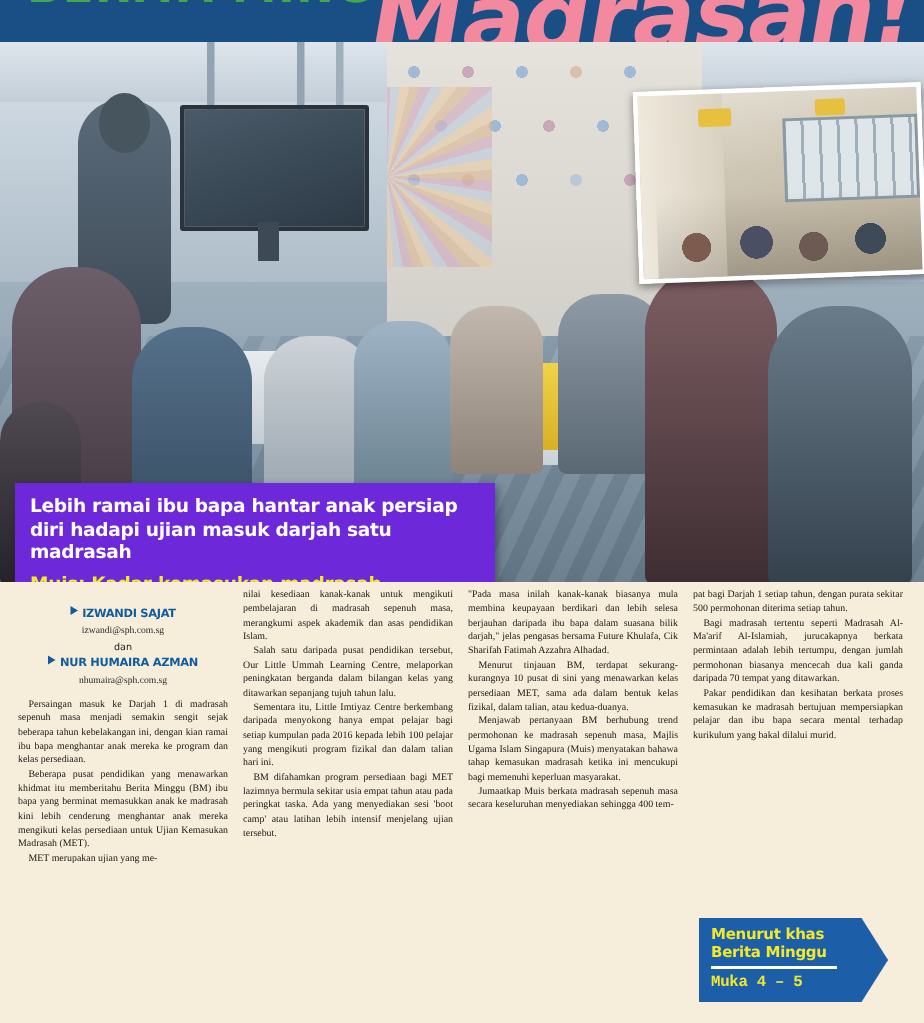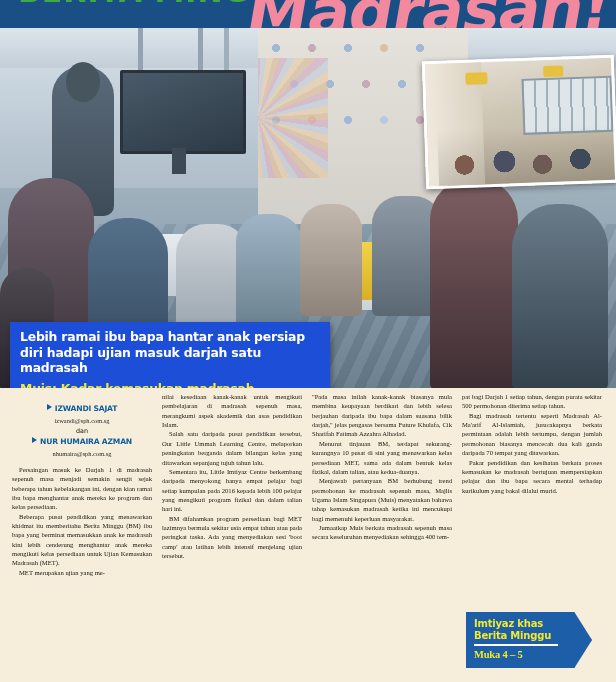--- a/index.html
+++ b/index.html
@@ -187,21 +187,21 @@
       radial-gradient(circle 16px at 104px 38px, #6d5a52 60%, transparent 61%),
       radial-gradient(circle 17px at 142px 34px, #3f4a58 60%, transparent 61%),
       linear-gradient(180deg, rgba(0,0,0,0), rgba(0,0,0,.15));
   }
 
   
   .headline-banner {
     position: absolute;
     left: 10px; top: 322px;
     width: 300px;
-    background: #1d4ed8;
+    background: #6d28d9;
     padding: 7px 10px 8px 10px;
     box-shadow: 2px 2px 5px rgba(0,0,0,.35);
   }
   .headline-main {
     color: #ffffff;
     font-family: "DejaVu Sans", sans-serif;
     font-weight: bold;
     font-size: 12.4px;
     line-height: 1.25;
     margin: 0 0 5px 0;
@@ -312,21 +312,21 @@
     line-height: 1.15;
     letter-spacing: -0.2px;
   }
   .laporan-rule {
     width: 84px; height: 1.6px;
     background: #ffffff;
     margin: 3px 0 3px 0;
   }
   .laporan-t3 {
     color: #f2e82e;
-    font-family: Liberation Serif, serif;
+    font-family: Liberation Mono, monospace;
     font-weight: bold;
     font-size: 10.5px;
     letter-spacing: -0.2px;
   }
 </style>
 </head>
 <body>
 
 <div class="page">
 
@@ -416,20 +416,20 @@
         <p>Bagi madrasah tertentu seperti Madrasah Al-Ma'arif Al-Islamiah, jurucakapnya berkata permintaan adalah lebih tertumpu, dengan jumlah permohonan biasanya mencecah dua kali ganda daripada 70 tempat yang ditawarkan.</p>
         <p>Pakar pendidikan dan kesihatan berkata proses kemasukan ke madrasah bertujuan mempersiapkan pelajar dan ibu bapa secara mental terhadap kurikulum yang bakal dilalui murid.</p>
       </div>
 
     </div>
   </div>
 
   <div class="laporan-box">
     <div class="laporan-arrow"></div>
     <div class="laporan-inner">
-      <div class="laporan-t1">Imtiyaz khas</div>
+      <div class="laporan-t1">Menurut khas</div>
       <div class="laporan-t2">Berita Minggu</div>
       <div class="laporan-rule"></div>
       <div class="laporan-t3">Muka 4 – 5</div>
     </div>
   </div>
 
 </div>
 
 </body></html>

